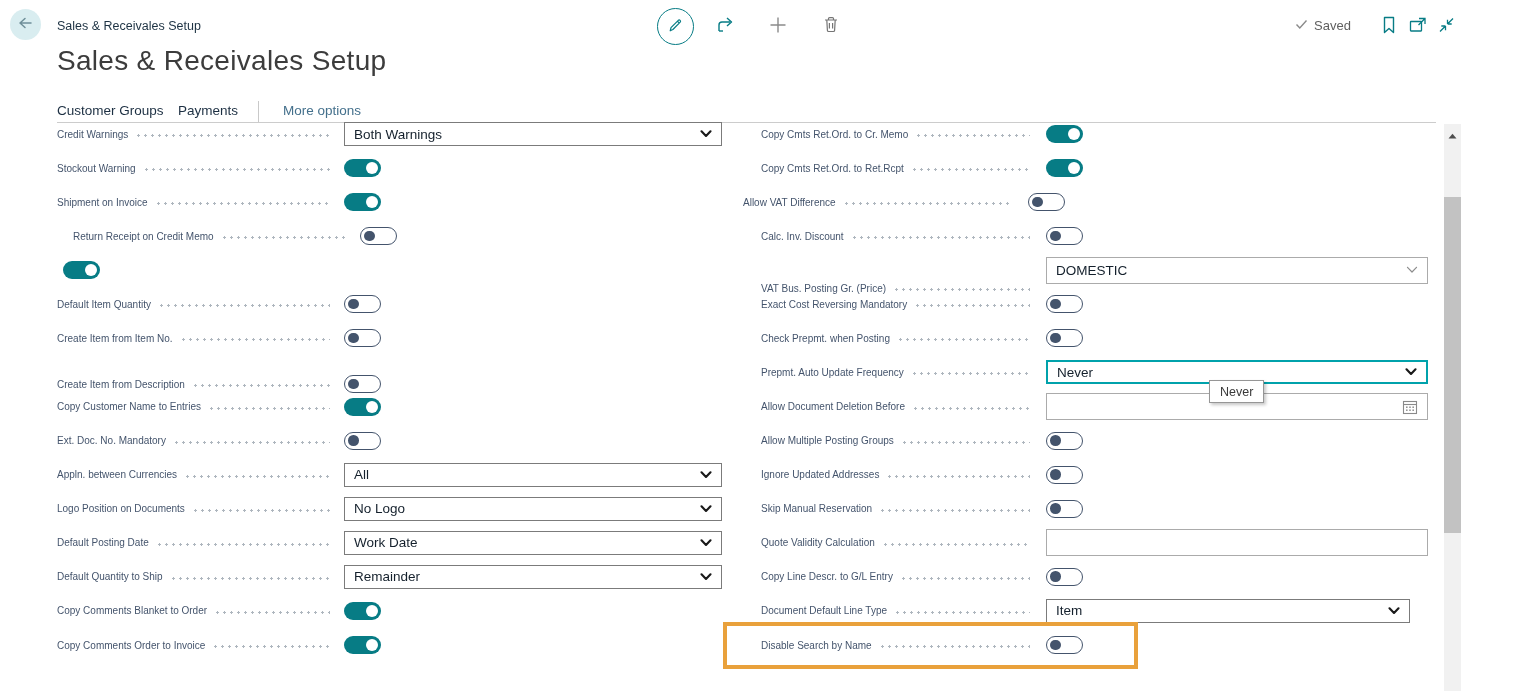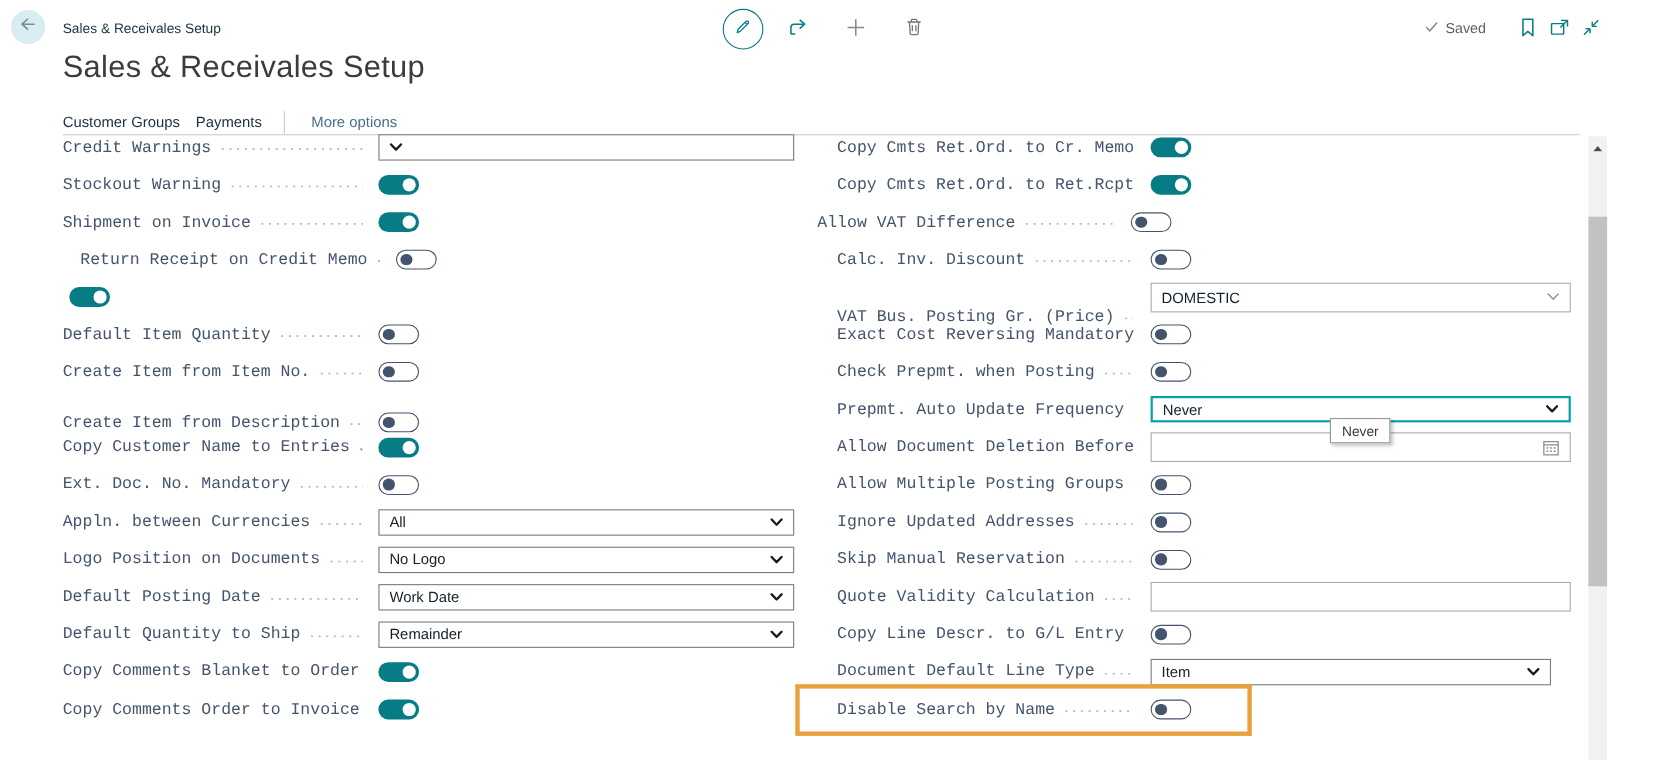--- a/index.html
+++ b/index.html
@@ -23,21 +23,21 @@
   
   .title { left:57px; top:45px; font-size:28px; font-weight:300; color:#3c3c3c; letter-spacing:.3px; }
   .tab { top:103px; font-size:13.5px; color:#1c2f42; cursor:pointer; }
   .tab-divider { left:258px; top:101px; width:1px; height:21px; background:#c9c9c9; }
   .more-options { left:283px; top:103px; font-size:13.5px; color:#44708c; cursor:pointer; }
   .tab-underline { left:57px; top:122px; width:1379px; height:1px; background:#ccc; }
 
   
   .row { position:absolute; height:34px; display:flex; align-items:center; }
   .labelwrap { display:flex; align-items:center; overflow:hidden; flex:none; }
-  .flabel { font-size:15px; color:#44546c; white-space:nowrap;font-family:Liberation Mono, monospace; }
+  .flabel { font-size:10px; color:#44546c; white-space:nowrap; }
   .leader { flex:1; height:3px; margin:3px 8px 0 7px;
     background-image:radial-gradient(circle, #aeb6be 1.1px, rgba(0,0,0,0) 1.2px);
     background-size:7px 3px; background-repeat:repeat-x; background-position:0 50%; }
   .ctrl { flex:none; display:flex; align-items:center; }
 
   .toggle { position:relative; width:37px; height:18px; border-radius:10px; cursor:pointer; }
   .toggle.on { background:#077c85; }
   .toggle.on .knob { position:absolute; right:3px; top:3px; width:12px; height:12px;
     border-radius:50%; background:#fff; }
   .toggle.off { background:#fff; border:1.6px solid #44546c; }
@@ -153,20 +153,21 @@
   <div class="abs tab-underline"></div>
 
   <div id="rows">
       <div class="row" style="left: 57px; top: 117px; width: 665px;">
         <div class="labelwrap" style="width: 281px;">
           <span class="flabel">Credit Warnings</span>
           <div class="leader"></div>
         </div>
         <div class="ctrl" style="margin-left: 6px; width: 378px;">
           <div class="sel">
+            <span class="val">Both Warnings</span>
             <svg width="12" height="8" viewBox="0 0 12 8">
               <path d="M1.5 1.3 L6 6 L10.5 1.3" fill="none" stroke="#1a1a1a" stroke-width="2.1" stroke-linecap="round" stroke-linejoin="round"></path>
             </svg>
           </div>
         </div>
       </div>
       <div class="row" style="left: 57px; top: 151.07px; width: 665px;">
         <div class="labelwrap" style="width: 281px;">
           <span class="flabel">Stockout Warning</span>
           <div class="leader"></div>

